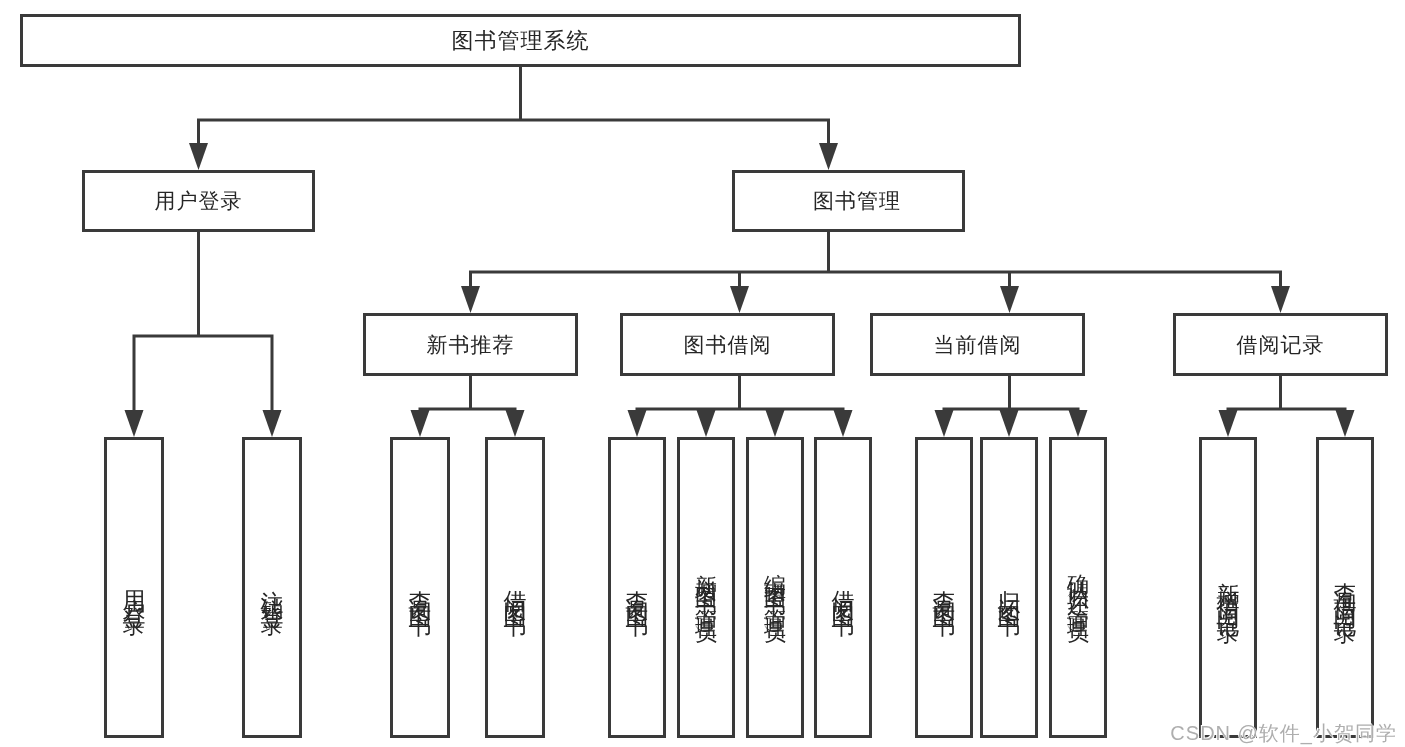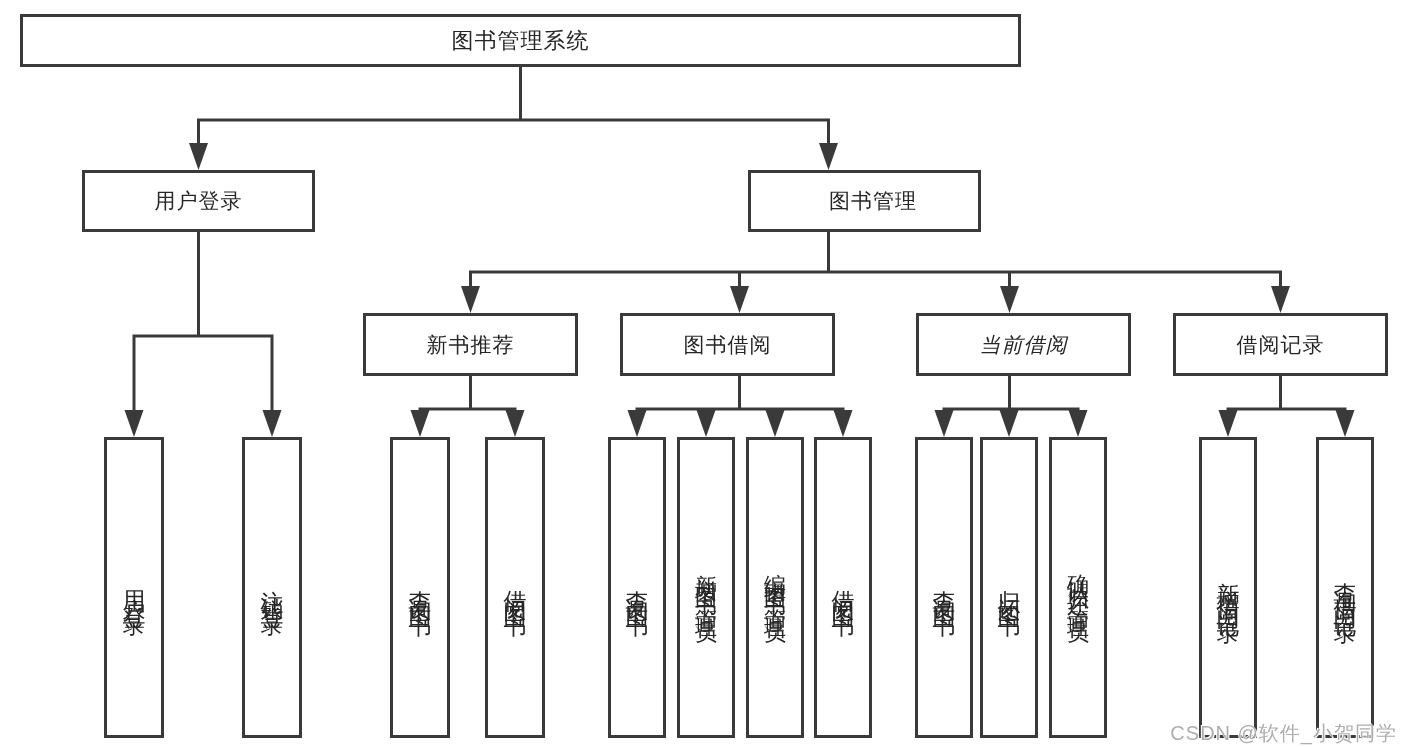--- a/index.html
+++ b/index.html
@@ -37,25 +37,25 @@
     background: #ffffff;
     display: flex;
     align-items: center;
     justify-content: center;
     z-index: 2;
   }
   .box.h { font-size: 21px; letter-spacing: 1px; }
   .box.root { left: 20px; top: 14px; width: 1001px; height: 53px; font-size: 22px; text-align: center; }
   .box.l2 { top: 170px; width: 233px; height: 62px; }
   .box.l2.n1 { left: 82px; }
-  .box.l2.n2 { left: 748px; padding-left: 17px; }
+  .box.l2.n2 { left: 732px; padding-left: 17px; }
   .box.l3 { top: 313px; width: 215px; height: 63px; }
   .box.l3.n1 { left: 363px; }
   .box.l3.n2 { left: 620px; }
-  .box.l3.n3 { left: 916px; font-style: italic; }
+  .box.l3.n3 { left: 870px; }
   .box.l3.n4 { left: 1173px; }
   .box.v { top: 437px; height: 301px; }
   .vtext {
     writing-mode: vertical-lr;
     text-orientation: mixed;
     font-size: 23px;
     line-height: 1;
     letter-spacing: 8px;
     white-space: nowrap;
   }

